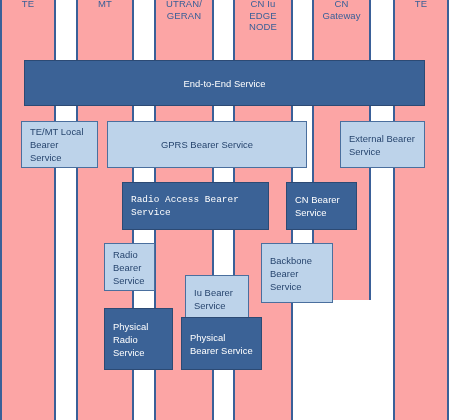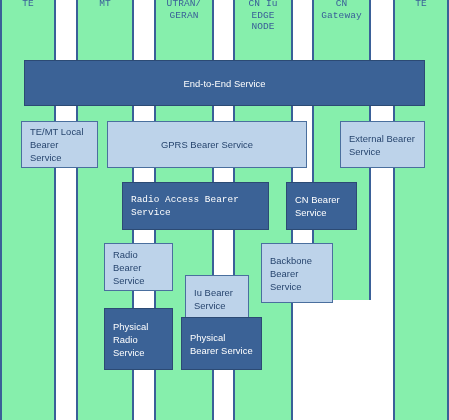--- a/index.html
+++ b/index.html
@@ -24,25 +24,24 @@
     width:4px;
     background:#c9cbd2;
   }
   .frame-left{left:0;}
   .frame-right{right:0;}
 
   
   .column{
     position:absolute;
     top:0;
-    background:#86efac;
+    background:#fca5a5;
     border-left:2px solid #3a6098;
     border-right:2px solid #3a6098;
     box-sizing:border-box;
-    font-family:Liberation Mono, monospace;
   }
   .column-label{
     position:absolute;
     left:0;
     right:0;
     top:-2px;
     text-align:center;
     color:#3a6098;
     font-size:9.5px;
     line-height:11.5px;
@@ -132,21 +131,21 @@
 Service</span>
       </div>
       <div class="box dark leftal" style="left: 122px; top: 182px; width: 147px; height: 48px; font-family: Liberation Mono, monospace;">
         <span class="txt">Radio Access Bearer
 Service</span>
       </div>
       <div class="box dark leftal" style="left: 262px; top: 182px; width: 71px; height: 48px; margin-left: 24px;">
         <span class="txt">CN Bearer
 Service</span>
       </div>
-      <div class="box light leftal" style="left: 104px; top: 243px; width: 69px; height: 48px;">
+      <div class="box light leftal" style="left: 104px; top: 243px; width: 51px; height: 48px;">
         <span class="txt">Radio Bearer
 Service</span>
       </div>
       <div class="box light leftal" style="left: 185px; top: 243px; width: 64px; height: 48px; margin-top: 32px;">
         <span class="txt">Iu Bearer
 Service</span>
       </div>
       <div class="box light leftal" style="left: 261px; top: 243px; width: 72px; height: 60px;">
         <span class="txt">Backbone
 Bearer Service</span>

